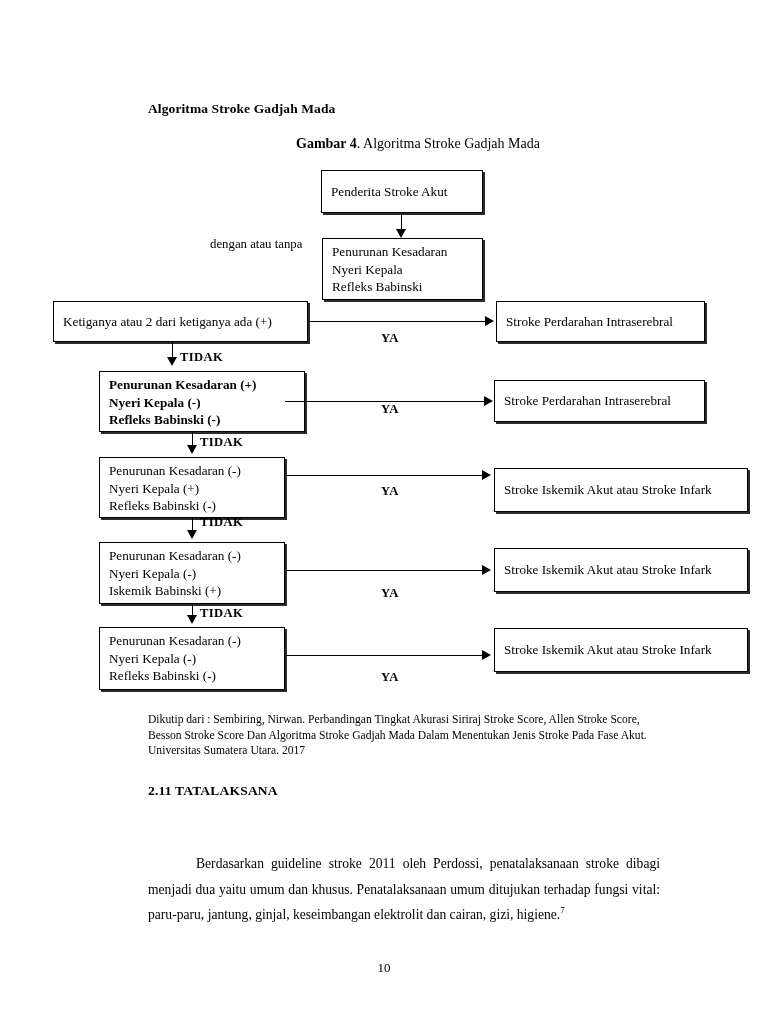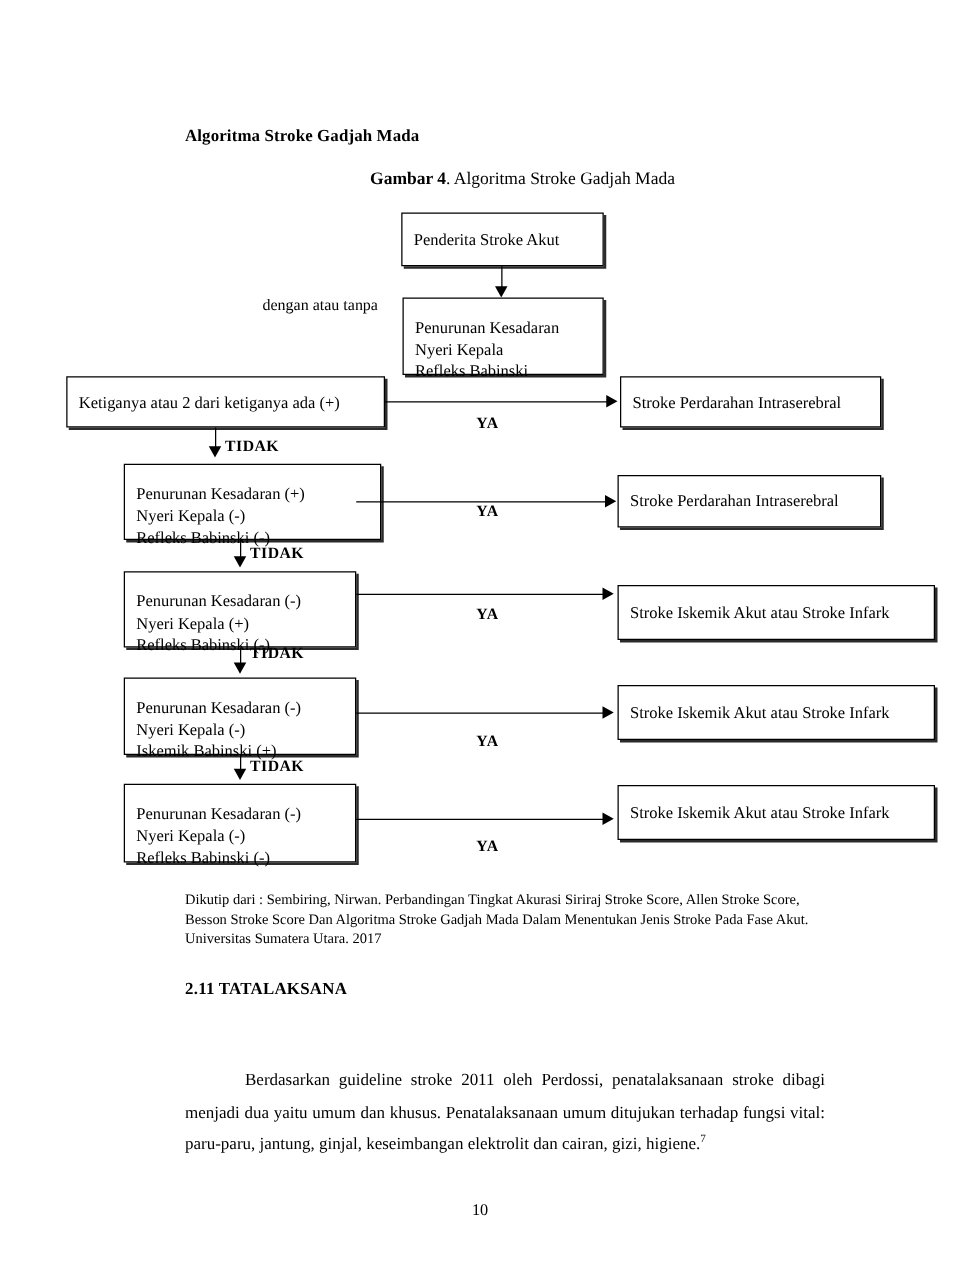--- a/index.html
+++ b/index.html
@@ -51,21 +51,21 @@
     height: 1024px;
   }
   .fbox {
     position: absolute;
     box-sizing: border-box;
     background: #ffffff;
     border: 1.6px solid #000000;
     box-shadow: 2px 2px 0 0 #2b2b2b;
     font-size: 13.2px;
     line-height: 17.5px;
-    padding: 14px 9px;
+    padding: 4px 9px;
   }
   .fbox.center-one {
     display: flex;
     align-items: center;
   }
   .fbox .ln { display: block; white-space: nowrap; }
 
   .side-label {
     position: absolute;
     font-size: 12.8px;
@@ -181,21 +181,21 @@
     <div class="hline" style="left:308px; top:321px; width:179px;"></div>
     <div class="arrow-right" style="left:485px; top:316px;"></div>
     <div class="edge-label" style="left:381px; top:331px;">YA</div>
     <div class="fbox center-one" style="left:496px; top:301px; width:209px; height:41px;">
       <span class="ln">Stroke Perdarahan Intraserebral</span>
     </div>
     <div class="vline" style="left:172px; top:342px; height:17px;"></div>
     <div class="arrow-down" style="left:167px; top:357px;"></div>
     <div class="edge-label" style="left:180px; top:350px;">TIDAK</div>
 
-    <div class="fbox" style="left:99px; top:371px; width:206px; height:61px;">
+    <div class="fbox" style="left:99px; top:371px; width:206px; height:61px;font-weight:bold;">
       <span class="ln">Penurunan Kesadaran (+)</span>
       <span class="ln">Nyeri Kepala (-)</span>
       <span class="ln">Refleks Babinski (-)</span>
     </div>
     <div class="hline" style="left:285px; top:401px; width:200px;"></div>
     <div class="arrow-right" style="left:484px; top:396px;"></div>
     <div class="edge-label" style="left:381px; top:402px;">YA</div>
     <div class="fbox center-one" style="left:494px; top:380px; width:211px; height:42px;">
       <span class="ln">Stroke Perdarahan Intraserebral</span>
     </div>

